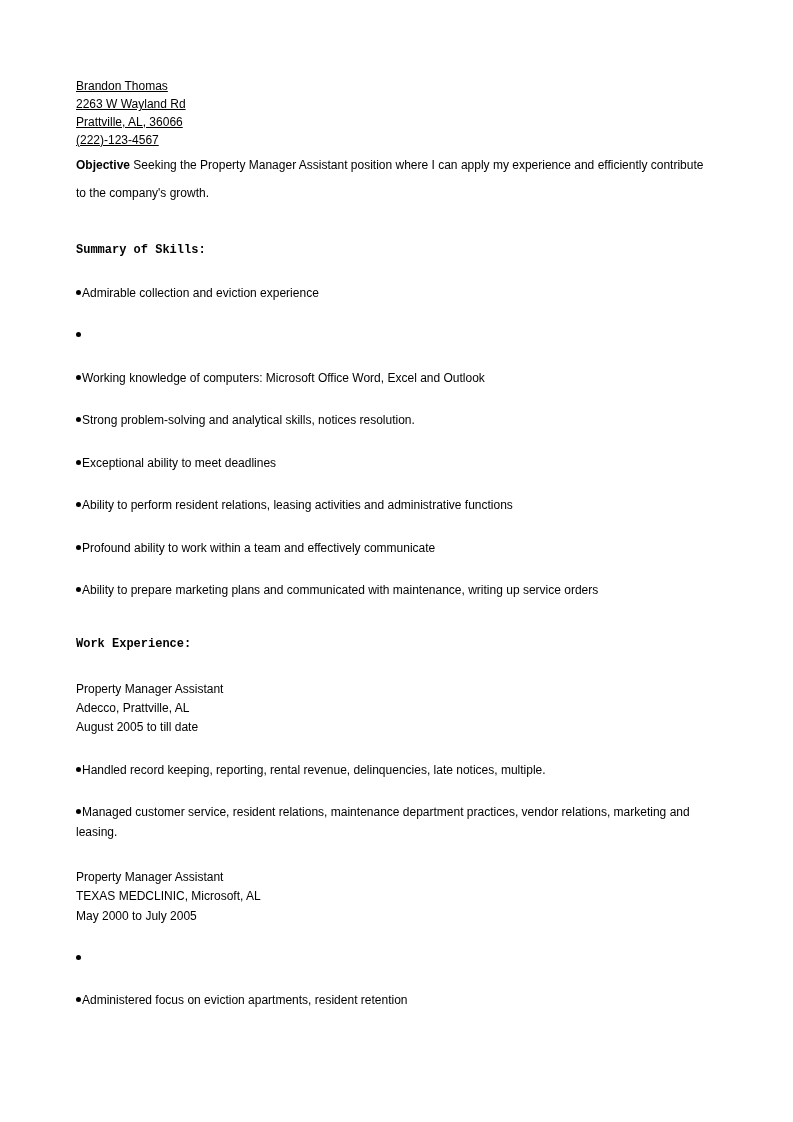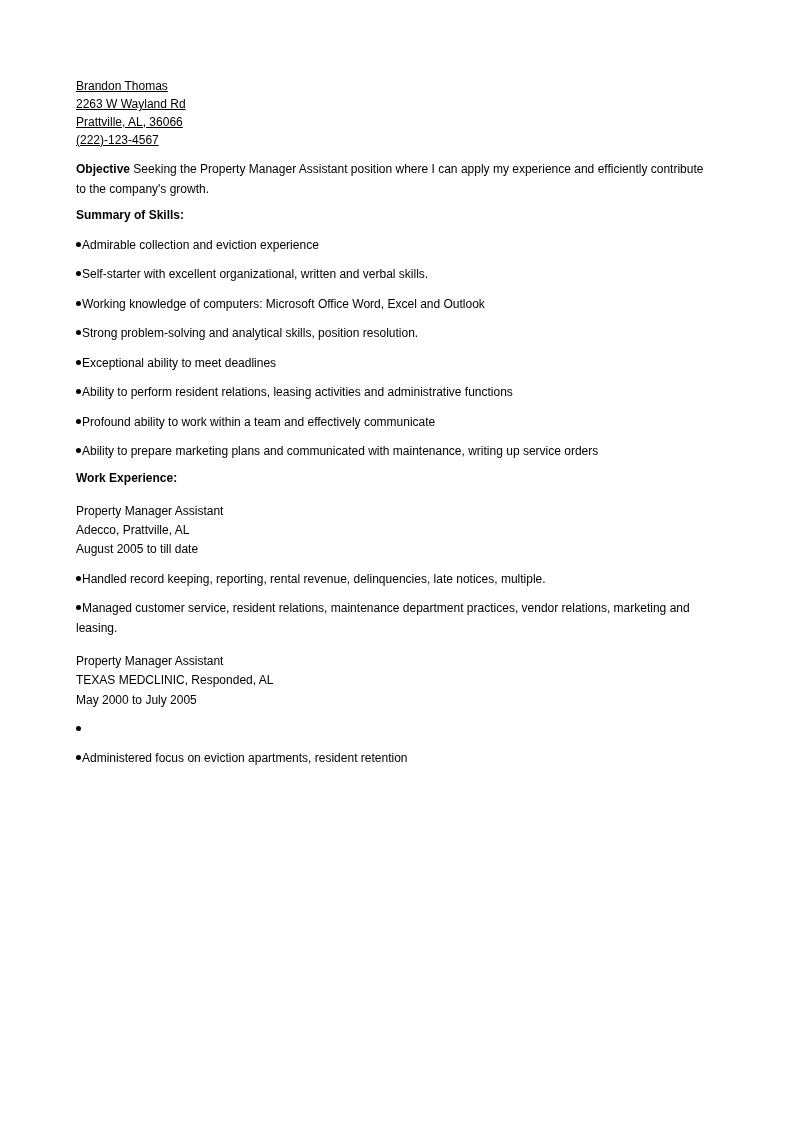--- a/index.html
+++ b/index.html
@@ -1,49 +1,49 @@
 <!DOCTYPE html>
 <html><head>
   <meta charset="utf-8">
   <style>
     html, body { margin: 0; padding: 0; background: #ffffff; }
     body { width: 793px; height: 1122px; position: relative; overflow: hidden;
            font-family: "Liberation Sans", sans-serif; font-size: 12px; color: #000; }
     .page { position: absolute; left: 76px; top: 77px; width: 640px; }
     .line { line-height: 18px; white-space: nowrap; text-decoration: underline; }
     .contact .line { height: 18px; }
-    .objective { margin-top: 10px; line-height: 20px; width: 635px; }
+    .objective { margin-top: 2px; line-height: 28px; width: 635px; }
     .objective b { font-weight: bold; }
-    .heading { font-weight: bold; margin-top: 7px; line-height: 19.5px; }
-    .bullet { margin-top: 10px; line-height: 19.5px; width: 630px; }
+    .heading { font-weight: bold; margin-top: 34px; line-height: 19.5px; font-family: Liberation Mono, monospace; }
+    .bullet { margin-top: 23px; line-height: 19.5px; width: 630px; }
     .bullet .dot { display: inline-block; width: 5px; height: 5px; border-radius: 50%;
                    background: #000; margin-right: 1px; vertical-align: 2px; }
-    .job { margin-top: 14px; line-height: 19.2px; }
+    .job { margin-top: 26px; line-height: 19.2px; }
   </style>
 </head>
 <body>
 
 <div class="page">
   <div class="contact">
     <div class="line">Brandon Thomas</div>
     <div class="line">2263 W Wayland Rd</div>
     <div class="line">Prattville, AL, 36066</div>
     <div class="line">(222)-123-4567</div>
   </div>
 
   <div class="objective">
     <b>Objective</b><span> Seeking the Property Manager Assistant position where I can apply my experience and efficiently contribute to the company's growth.</span>
   </div>
 
   <div class="heading">Summary of Skills:</div>
   <div>
     <div class="bullet"><span class="dot"></span><span>Admirable collection and eviction experience</span></div>
-    <div class="bullet"><span class="dot"></span><span>Self-starter with excellent organizational, written and verbal skills.</span></div>
+    <div class="bullet"><span class="dot"></span></div>
     <div class="bullet"><span class="dot"></span><span>Working knowledge of computers: Microsoft Office Word, Excel and Outlook</span></div>
-    <div class="bullet"><span class="dot"></span><span>Strong problem-solving and analytical skills, position resolution.</span></div>
+    <div class="bullet"><span class="dot"></span><span>Strong problem-solving and analytical skills, notices resolution.</span></div>
     <div class="bullet"><span class="dot"></span><span>Exceptional ability to meet deadlines</span></div>
     <div class="bullet"><span class="dot"></span><span>Ability to perform resident relations, leasing activities and administrative functions</span></div>
     <div class="bullet"><span class="dot"></span><span>Profound ability to work within a team and effectively communicate</span></div>
     <div class="bullet"><span class="dot"></span><span>Ability to prepare marketing plans and communicated with maintenance, writing up service orders</span></div>
   </div>
 
   <div class="heading">Work Experience:</div>
 
   <div>
     <div class="job">
@@ -51,19 +51,19 @@
       <div>Adecco, Prattville, AL</div>
       <div>August 2005 to till date</div>
     </div>
     <div class="bullet"><span class="dot"></span><span>Handled record keeping, reporting, rental revenue, delinquencies, late notices, multiple.</span></div>
     <div class="bullet"><span class="dot"></span><span>Managed customer service, resident relations, maintenance department practices, vendor relations, marketing and leasing.</span></div>
   </div>
 
   <div>
     <div class="job">
       <div>Property Manager Assistant</div>
-      <div>TEXAS MEDCLINIC, Responded, AL</div>
+      <div>TEXAS MEDCLINIC, Microsoft, AL</div>
       <div>May 2000 to July 2005</div>
     </div>
     <div class="bullet"><span class="dot"></span></div>
     <div class="bullet"><span class="dot"></span><span>Administered focus on eviction apartments, resident retention</span></div>
   </div>
 </div>
 
 </body></html>

